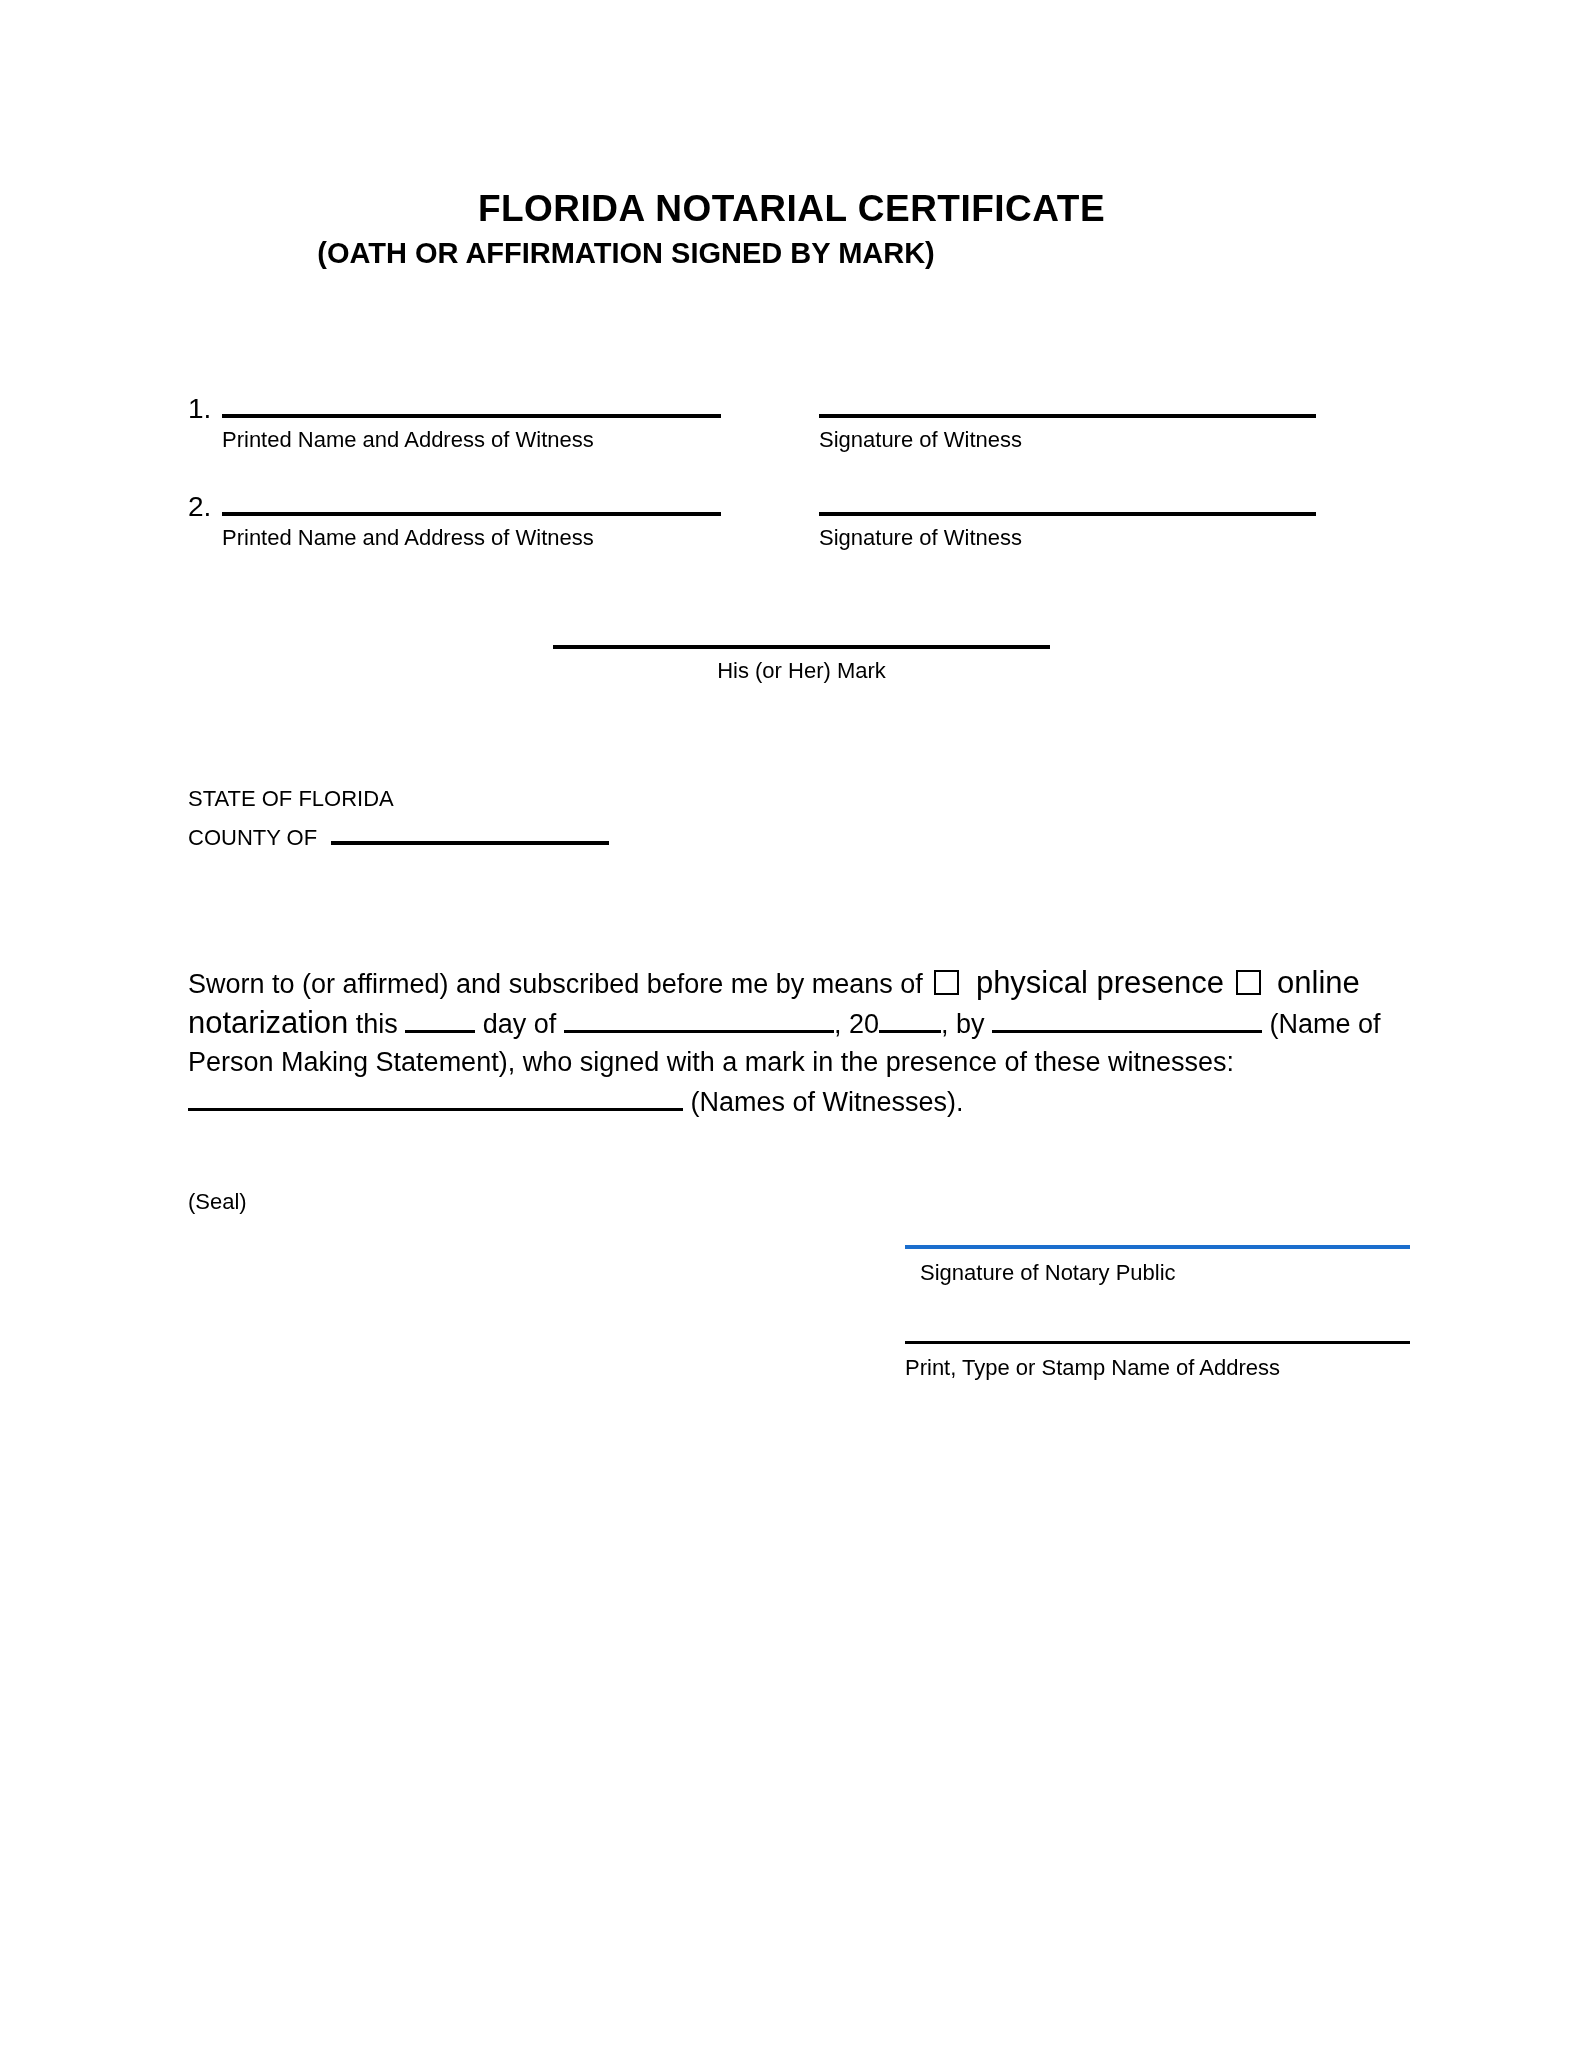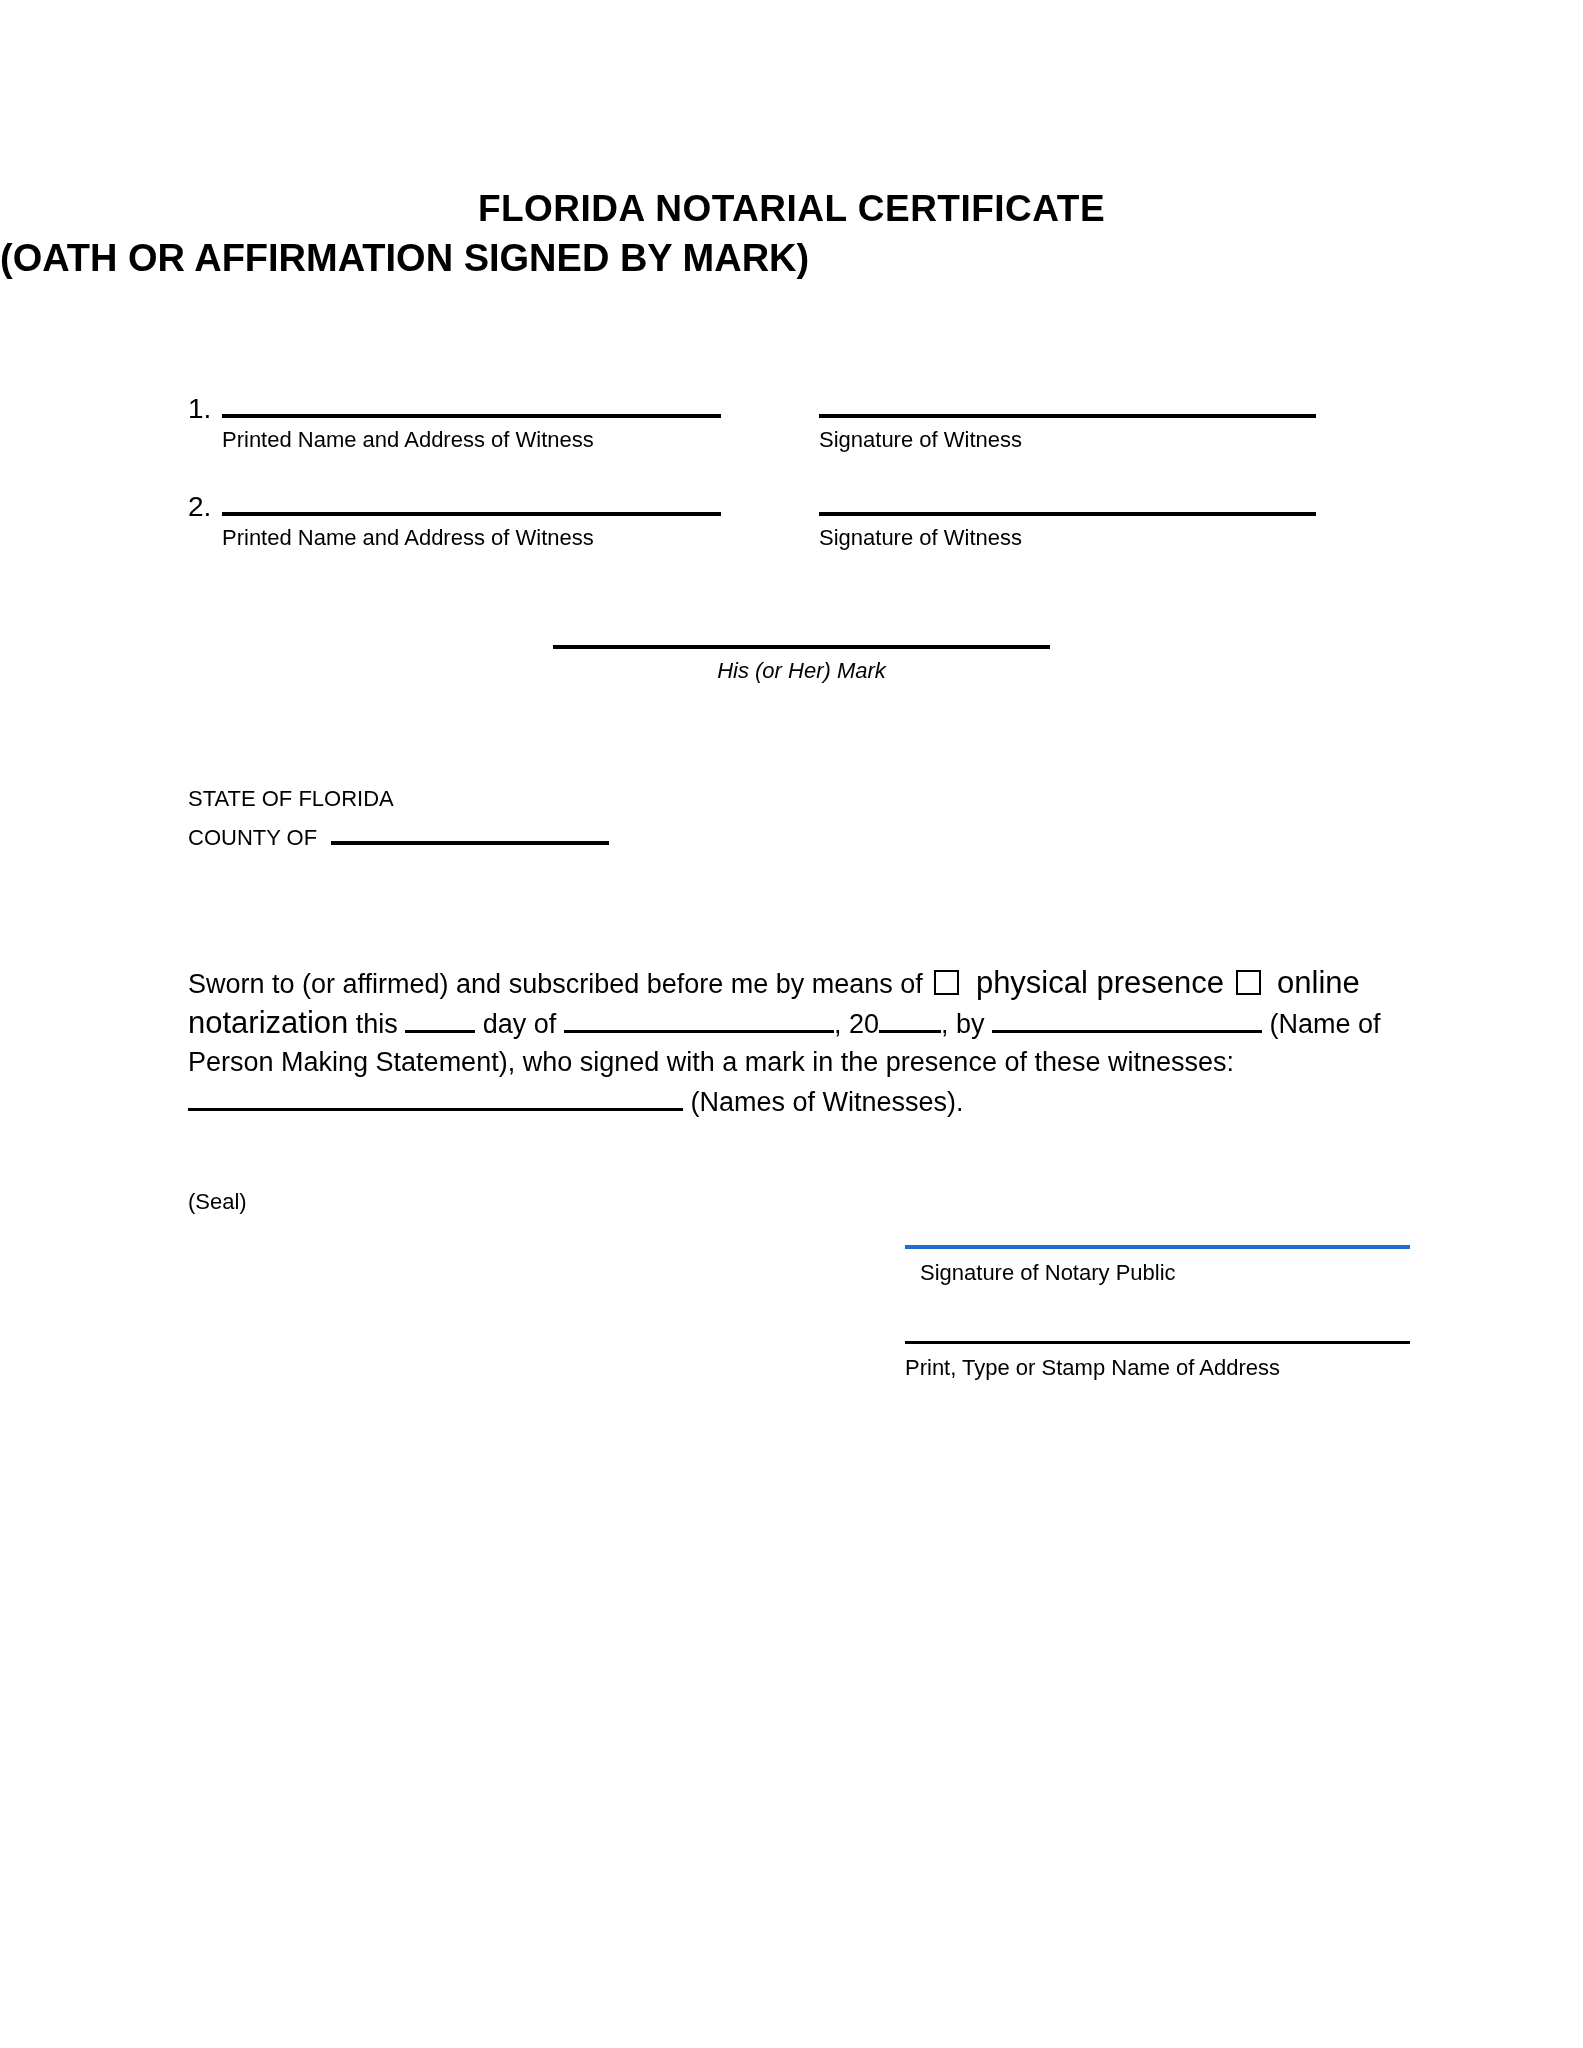--- a/index.html
+++ b/index.html
@@ -14,21 +14,22 @@
   }
   .abs{position:absolute;}
   .title{
     left:0; top:188px; width:1583px;
     text-align:center;
     font-size:37px; font-weight:bold;
     letter-spacing:0.5px;
   }
   .subtitle{
     left:0; top:237px; width:1252px;
-    font-size:38px; font-weight:bold;
+    text-align:center;
+    font-size:29px; font-weight:bold;
   }
   .body-text{font-size:22px; line-height:32px;}
   .rule{height:0; border-top:4px solid #000;}
   .thin-rule{height:0; border-top:3px solid #000;}
   .accent-line{height:4px; background:#1b6ecd;}
   .blank{
     display:inline-block;
     border-bottom:3px solid #000;
     height:1em;
     vertical-align:baseline;
@@ -63,21 +64,21 @@
   <div class="abs rule" style="left:819px; top:414px; width:497px;"></div>
   <div class="abs body-text" style="left:819px; top:424px;">Signature of Witness</div>
 
   <div class="abs num" style="left:188px; top:491px;">2.</div>
   <div class="abs rule" style="left:222px; top:512px; width:499px;"></div>
   <div class="abs body-text" style="left:222px; top:522px;">Printed Name and Address of Witness</div>
   <div class="abs rule" style="left:819px; top:512px; width:497px;"></div>
   <div class="abs body-text" style="left:819px; top:522px;">Signature of Witness</div>
 
   <div class="abs rule" style="left:553px; top:645px; width:497px;"></div>
-  <div class="abs body-text" style="left:553px; top:655px; width:497px; text-align:center;font-style:italic;">His (or Her) Mark</div>
+  <div class="abs body-text" style="left:553px; top:655px; width:497px; text-align:center;">His (or Her) Mark</div>
 
   <div class="abs body-text" style="left:188px; top:783px;">STATE OF FLORIDA</div>
   <div class="abs body-text" style="left:188px; top:819px;">
     <span>COUNTY OF</span>
     <span class="blank thick" style="width:278px; margin-left:8px;"></span>
   </div>
 
   <div class="abs para" style="left:188px; top:951px; width:1245px;">
     <div class="para-line">
       <span>Sworn to (or affirmed) and subscribed before me by means of</span>

